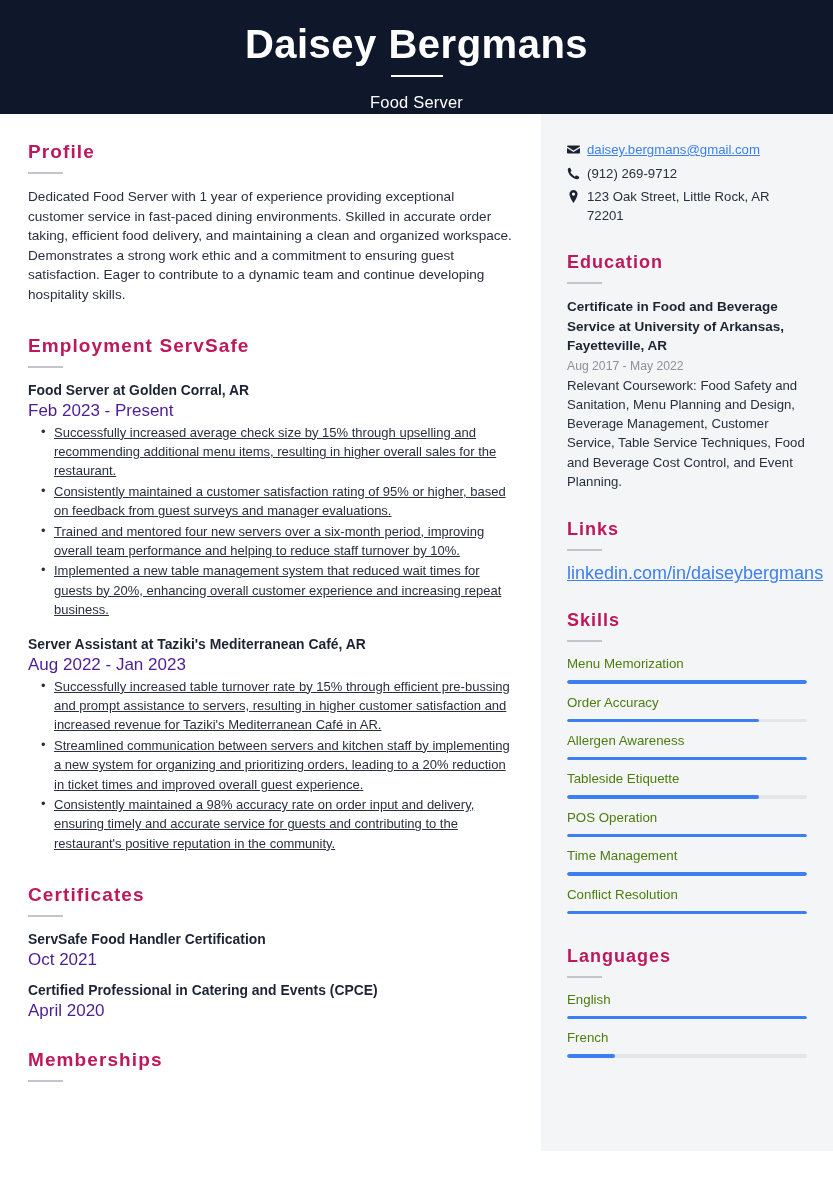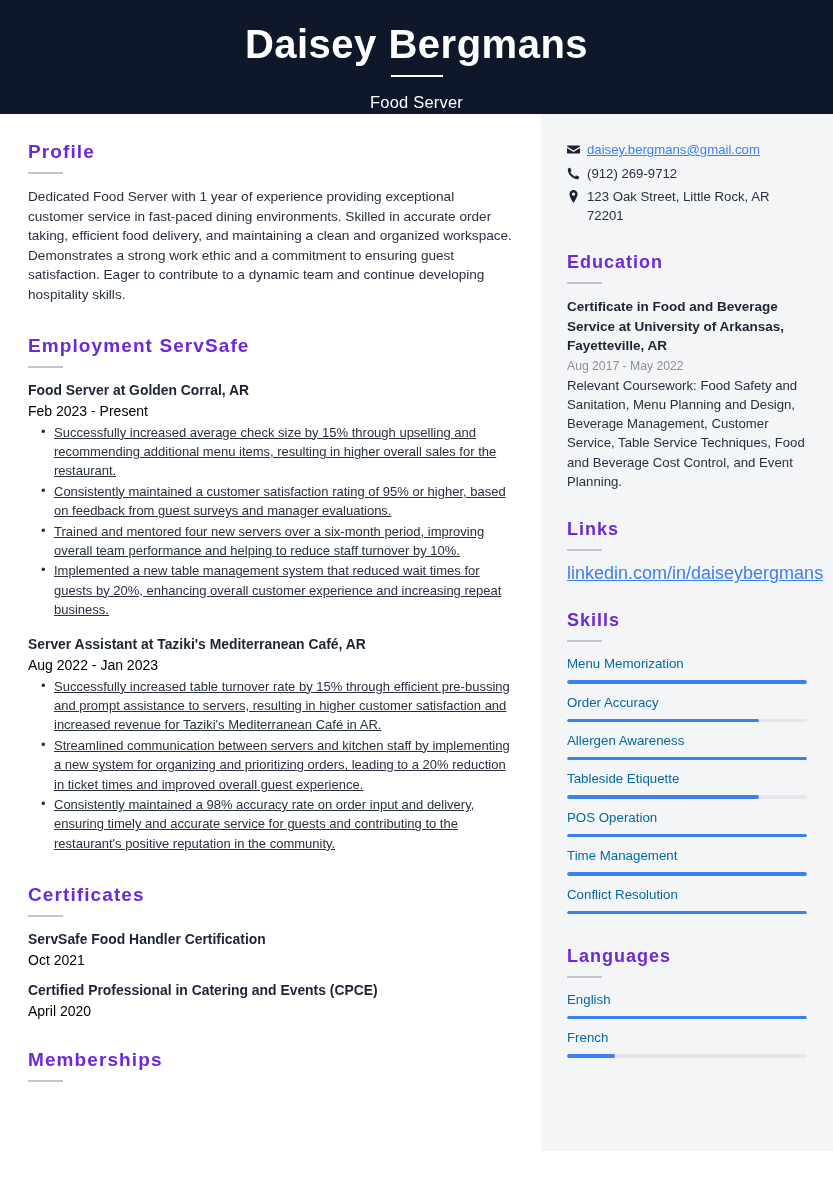--- a/index.html
+++ b/index.html
@@ -62,21 +62,21 @@
     width: 292px;
     background: #f4f5f7;
     padding: 27px 26px 0 26px;
   }
 
   
   .sec { margin-bottom: 0; }
   .sec-head {
     font-size: 19px;
     font-weight: bold;
-    color: #6d28d9;
+    color: #be185d;
     letter-spacing: 1.1px;
   }
   .sec-head.small {
     font-size: 18px;
     letter-spacing: 1px;
   }
   .sec-rule {
     width: 35px;
     height: 2px;
     background: #c2c5cb;
@@ -91,22 +91,22 @@
     color: #28303f;
   }
   .entry { margin-top: 0; }
   .entry-title {
     font-size: 13.9px;
     font-weight: bold;
     color: #1c2434;
     line-height: 19px;
   }
   .entry-date {
-    font-size: 14px;
-    color: #000000;
+    font-size: 17px;
+    color: #4c1d95;
     margin-top: 3px;
     line-height: 16px;
   }
   ul.bullets {
     margin-top: 4px;
     padding-left: 26px;
     list-style: none;
   }
   ul.bullets li {
     position: relative;
@@ -176,21 +176,21 @@
     font-size: 18px;
     color: #3b7ff0;
     text-decoration: underline;
     line-height: 18px;
   }
 
   
   .bar-item { margin-bottom: 10px; }
   .bar-label {
     font-size: 13.3px;
-    color: #0369a1;
+    color: #4d7c0f;
     line-height: 18px;
     margin-bottom: 7px;
   }
   .bar-track {
     height: 3.4px;
     background: #e4e6ea;
     border-radius: 2px;
     overflow: hidden;
   }
   .bar-fill {

